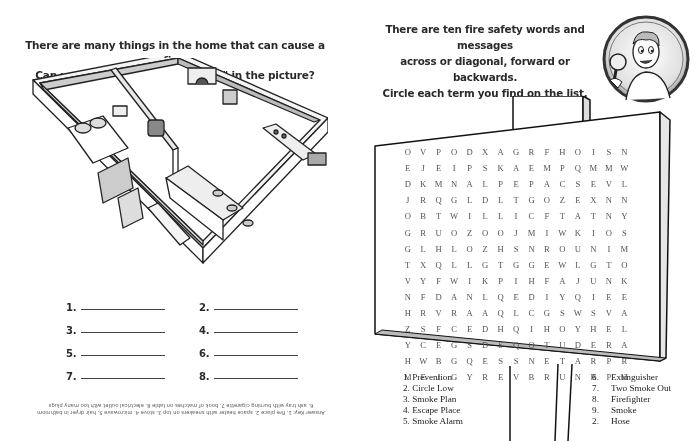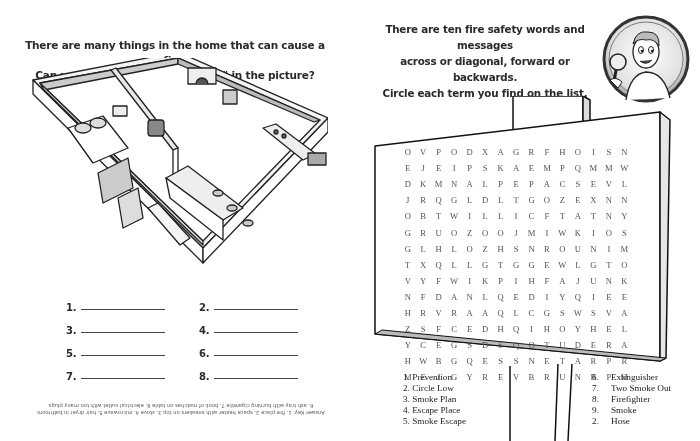--- a/index.html
+++ b/index.html
@@ -433,21 +433,21 @@
       <span class="grid-cell">P</span>
       <span class="grid-cell">M</span>
     </div>
   </div>
 
 <div id="word-list-left" class="serif">
   <div class="wl-item"><span>1.</span>&nbsp;<span>Prevention</span></div>
   <div class="wl-item"><span>2.</span>&nbsp;<span>Circle Low</span></div>
   <div class="wl-item"><span>3.</span>&nbsp;<span>Smoke Plan</span></div>
   <div class="wl-item"><span>4.</span>&nbsp;<span>Escape Place</span></div>
-  <div class="wl-item"><span>5.</span>&nbsp;<span>Smoke Escape</span></div>
+  <div class="wl-item"><span>5.</span>&nbsp;<span>Smoke Alarm</span></div>
 </div>
 
 <div id="word-list-right" class="serif">
   <div class="wl-item">
       <span class="wl-num-r">6.</span>
       <span>Extinguisher</span>
     </div>
   <div class="wl-item">
       <span class="wl-num-r">7.</span>
       <span>Two Smoke Out</span>

